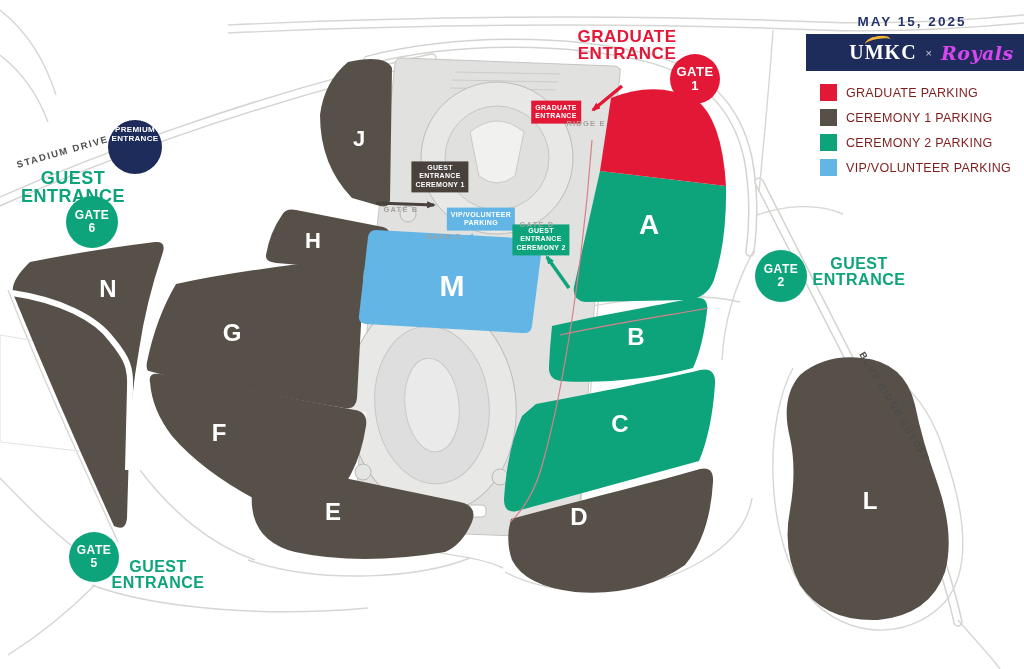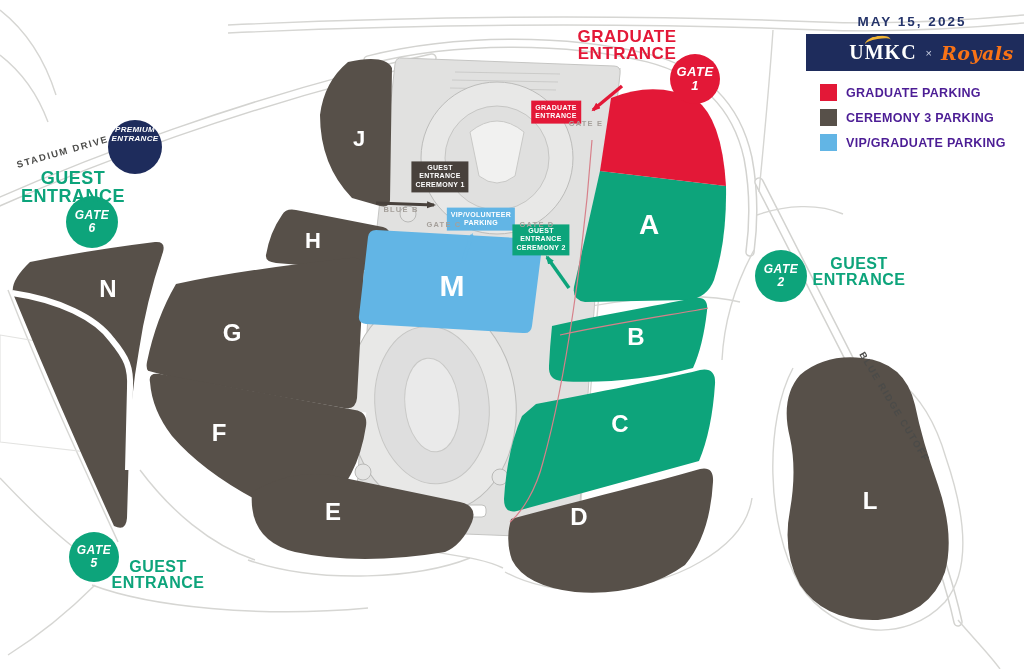--- a/index.html
+++ b/index.html
@@ -12,36 +12,36 @@
   .route{fill:none;stroke:#d7808a;stroke-width:1.2;}
   .lot-letter{position:absolute;transform:translate(-50%,-50%);color:#fff;font-weight:bold;
       font-size:24px;z-index:3;}
   .big{position:absolute;transform:translate(-50%,-50%);font-weight:bold;text-align:center;
       z-index:3;letter-spacing:.5px;}
   .box{position:absolute;transform:translate(-50%,-50%);color:#fff;font-weight:bold;font-size:7px;
       line-height:1.2;text-align:center;padding:3px 4px;letter-spacing:.3px;z-index:3;}
   .gate-pt{position:absolute;transform:translate(-50%,-50%);font-size:7.5px;letter-spacing:1.2px;
       color:#a5a09b;font-weight:bold;z-index:3;}
   .gate-txt{position:absolute;transform:translate(-50%,-50%);color:#fff;font-weight:bold;
-      text-align:center;font-size:12px;line-height:1.1;z-index:3;letter-spacing:.5px;font-style:italic;}
+      text-align:center;font-size:12px;line-height:1.1;z-index:3;letter-spacing:.5px;}
   .road-label{position:absolute;transform-origin:center;font-size:9.5px;font-weight:600;
       letter-spacing:1.6px;color:#4b4b49;z-index:3;}
   #banner{position:absolute;left:806px;top:34px;width:251px;height:37px;display:flex;
       align-items:center;justify-content:center;gap:9px;z-index:3;}
   #banner .umkc{font-family:"Liberation Serif",serif;font-weight:bold;color:#fff;font-size:20px;
       letter-spacing:1px;position:relative;}
   #banner .crown{position:absolute;top:-5px;left:16px;width:26px;height:9px;
       border-top:3px solid #f1b434;border-radius:50%;transform:rotate(-10deg);}
   #banner .sep{color:#c7cde0;font-size:11px;}
-  #banner .royals{font-family:"DejaVu Serif",serif;font-style:italic;font-weight:bold;color:#f97316;
+  #banner .royals{font-family:"DejaVu Serif",serif;font-style:italic;font-weight:bold;color:#d946ef;
       font-size:19px;letter-spacing:.5px;}
   #legend{position:absolute;left:820px;top:80px;z-index:3;}
   .leg-row{display:flex;align-items:center;height:25px;}
   .leg-swatch{width:17px;height:17px;margin-right:9px;flex:0 0 auto;}
-  .leg-label{font-size:12.5px;color:#4c1d95;letter-spacing:.3px;font-weight:700;}
+  .leg-label{font-size:12.5px;color:#7f1d1d;letter-spacing:.3px;font-weight:400;}
   #date{position:absolute;transform:translate(-50%,-50%);left:912px;top:21px;font-size:13.5px;
       font-weight:600;letter-spacing:2px;z-index:3;}
 </style>
 </head>
 <body>
 
 <div id="page">
 
 <svg id="map-svg" width="1024" height="669" viewBox="0 0 1024 669">
   <defs>
@@ -161,25 +161,29 @@
   <span class="royals">Royals</span>
 </div>
 
 <div id="legend">
   <div class="leg-row">
     <div class="leg-swatch" style="background-color: rgb(227, 24, 55);"></div>
     <div class="leg-label">GRADUATE PARKING</div>
   </div>
   <div class="leg-row">
     <div class="leg-swatch" style="background-color: rgb(87, 80, 73);"></div>
-    <div class="leg-label">CEREMONY 3 PARKING</div>
+    <div class="leg-label">CEREMONY 1 PARKING</div>
+  </div>
+  <div class="leg-row">
+    <div class="leg-swatch" style="background-color: rgb(13, 164, 123);"></div>
+    <div class="leg-label">CEREMONY 2 PARKING</div>
   </div>
   <div class="leg-row">
     <div class="leg-swatch" style="background-color: rgb(98, 181, 229);"></div>
-    <div class="leg-label">VIP/GRADUATE PARKING</div>
+    <div class="leg-label">VIP/VOLUNTEER PARKING</div>
   </div>
 </div>
 
 <div class="road-label" style="left:15px;top:146px;transform:rotate(-16deg);">STADIUM DRIVE</div>
 <div class="road-label" style="left:862px;top:347px;transform:rotate(59deg);transform-origin:left center;">BLUE RIDGE CUTOFF</div>
 
 <div class="big" style="left: 627px; top: 45px; font-size: 17px; line-height: 17px; color: rgb(227, 24, 55);">
   <div>GRADUATE</div>
   <div>ENTRANCE</div>
 </div>
@@ -229,23 +233,23 @@
 <div class="box" style="left: 481px; top: 219px; background-color: rgb(98, 181, 229);">
   <div>VIP/VOLUNTEER</div>
   <div>PARKING</div>
 </div>
 <div class="box" style="left: 541px; top: 240px; background-color: rgb(13, 164, 123);">
   <div>GUEST</div>
   <div>ENTRANCE</div>
   <div>CEREMONY 2</div>
 </div>
 
-<div class="gate-pt" style="left:586px;top:123px;">GATE E</div>
-<div class="gate-pt" style="left:401px;top:209px;">BLUE B</div>
-<div class="gate-pt" style="left:444px;top:224px;">GATE C</div>
+<div class="gate-pt" style="left:586px;top:123px;">RIDGE E</div>
+<div class="gate-pt" style="left:401px;top:209px;">GATE B</div>
+<div class="gate-pt" style="left:444px;top:236px;">GATE C</div>
 <div class="gate-pt" style="left:537px;top:224px;">GATE D</div>
 
 <div class="lot-letter" style="left:649px;top:225px;font-size:28px;">A</div>
 <div class="lot-letter" style="left:636px;top:337px;">B</div>
 <div class="lot-letter" style="left:620px;top:424px;">C</div>
 <div class="lot-letter" style="left:579px;top:517px;">D</div>
 <div class="lot-letter" style="left:333px;top:512px;">E</div>
 <div class="lot-letter" style="left:219px;top:433px;">F</div>
 <div class="lot-letter" style="left:232px;top:333px;">G</div>
 <div class="lot-letter" style="left:313px;top:241px;font-size:22px;">H</div>

